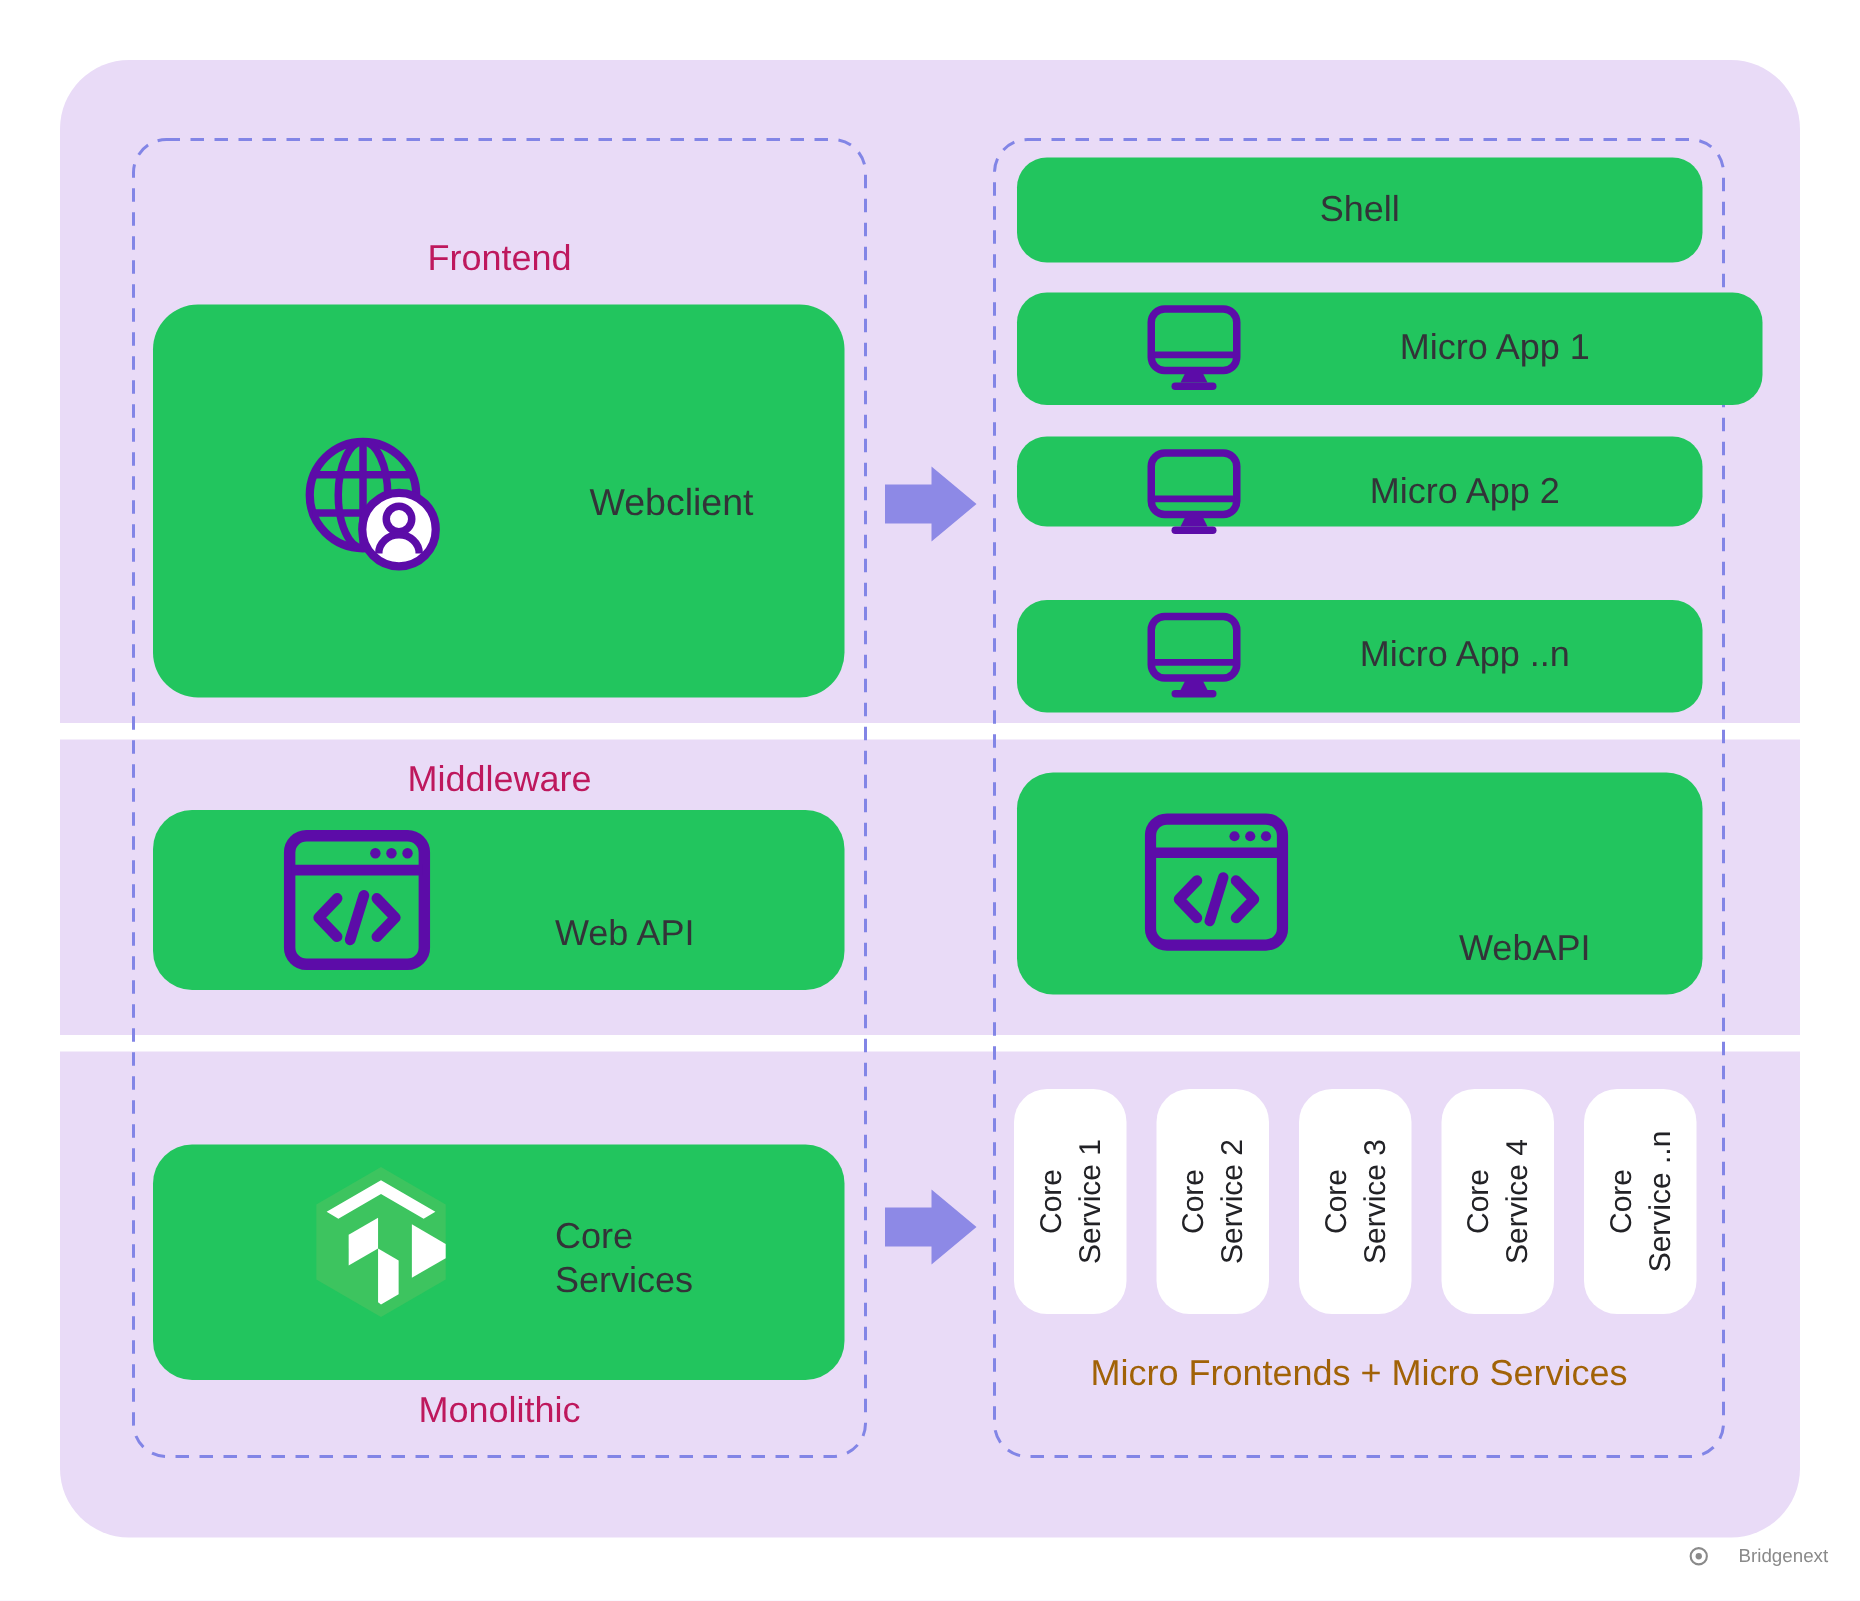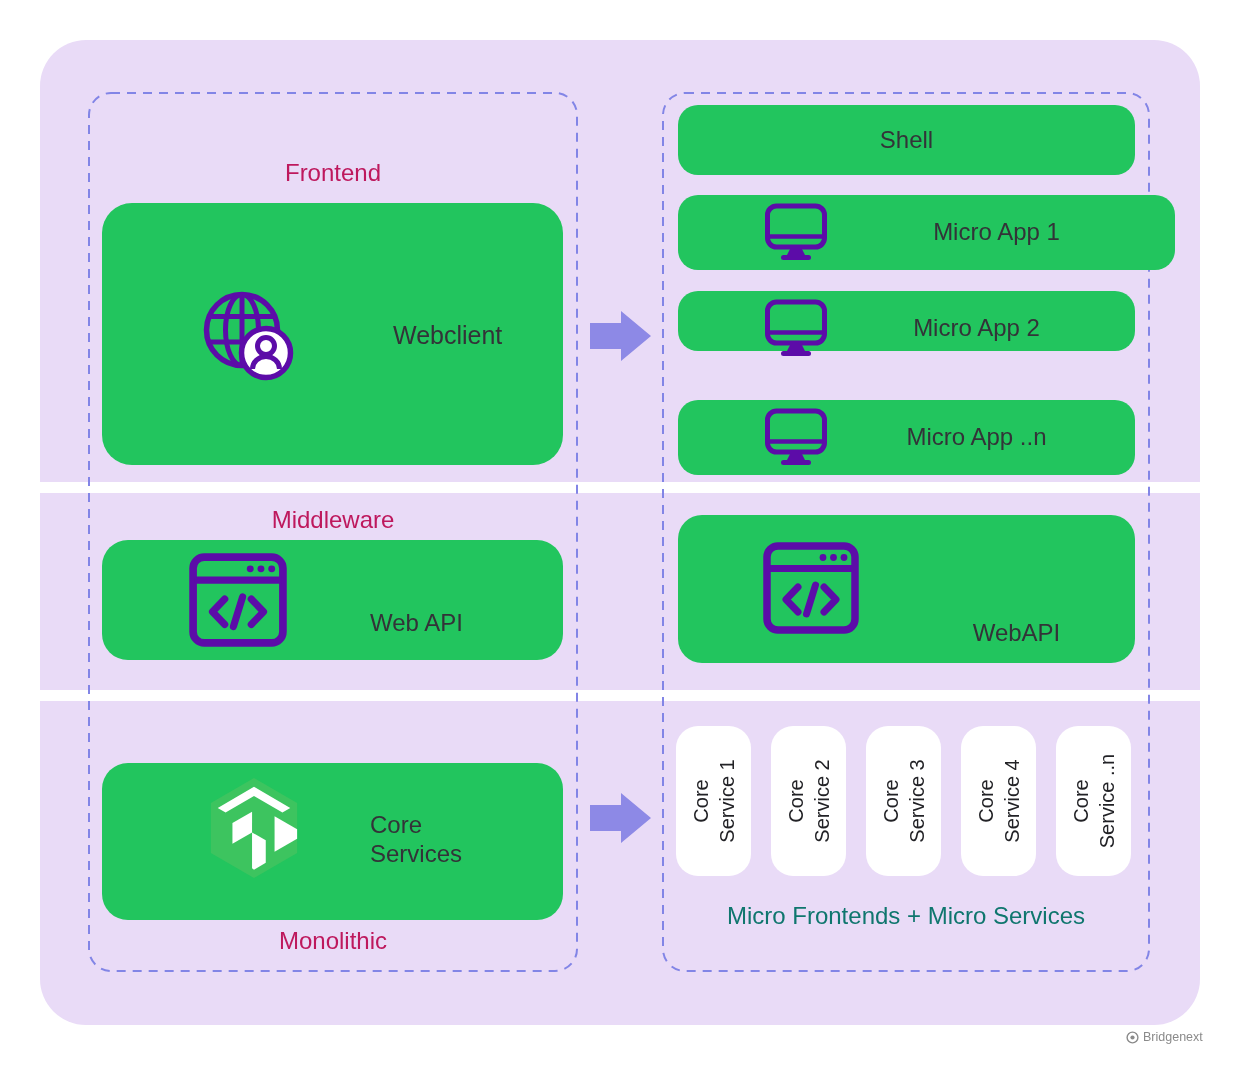--- a/index.html
+++ b/index.html
@@ -33,21 +33,21 @@
   
   .cs-box{position:absolute;top:726px;width:75px;height:150px;background:#ffffff;
           border-radius:22px;z-index:4;}
   .cs-label{position:absolute;left:50%;top:50%;
             transform:translate(-50%,-50%) rotate(-90deg);
             white-space:nowrap;text-align:center;z-index:5;
             font-size:20px;font-weight:500;color:#222226;line-height:26px;}
   .cs-label span{display:block;}
 
   .footer-brand{position:absolute;left:1126px;top:1030px;z-index:5;
-                font-size:12.5px;color:#8a8a8a;display:flex;align-items:center;gap:4px;}
+                font-size:12.5px;color:#8a8a8a;display:flex;align-items:center;gap:20px;}
 </style>
 </head>
 <body>
 
 <div id="page">
 
   <div class="panel"></div>
 
   <div class="divider d1"></div>
   <div class="divider d2"></div>
@@ -192,21 +192,21 @@
       <span>Service 4</span>
     </div>
   </div>
   <div class="cs-box" style="left:1056px;">
     <div class="cs-label">
       <span>Core</span>
       <span>Service ..n</span>
     </div>
   </div>
 
-  <div class="section-label" style="left:662px;top:902px;width:488px;color:#0f766e;">Micro Frontends + Micro Services</div>
+  <div class="section-label" style="left:662px;top:902px;width:488px;color:#a16207;">Micro Frontends + Micro Services</div>
 
   <div class="footer-brand">
     <svg width="13" height="13" viewBox="0 0 13 13">
       <circle cx="6.5" cy="6.5" r="5.4" fill="none" stroke="#8a8a8a" stroke-width="1.4"></circle>
       <circle cx="6.5" cy="6.5" r="2.1" fill="#8a8a8a"></circle>
     </svg>
     <span>Bridgenext</span>
   </div>
 
 </div>

